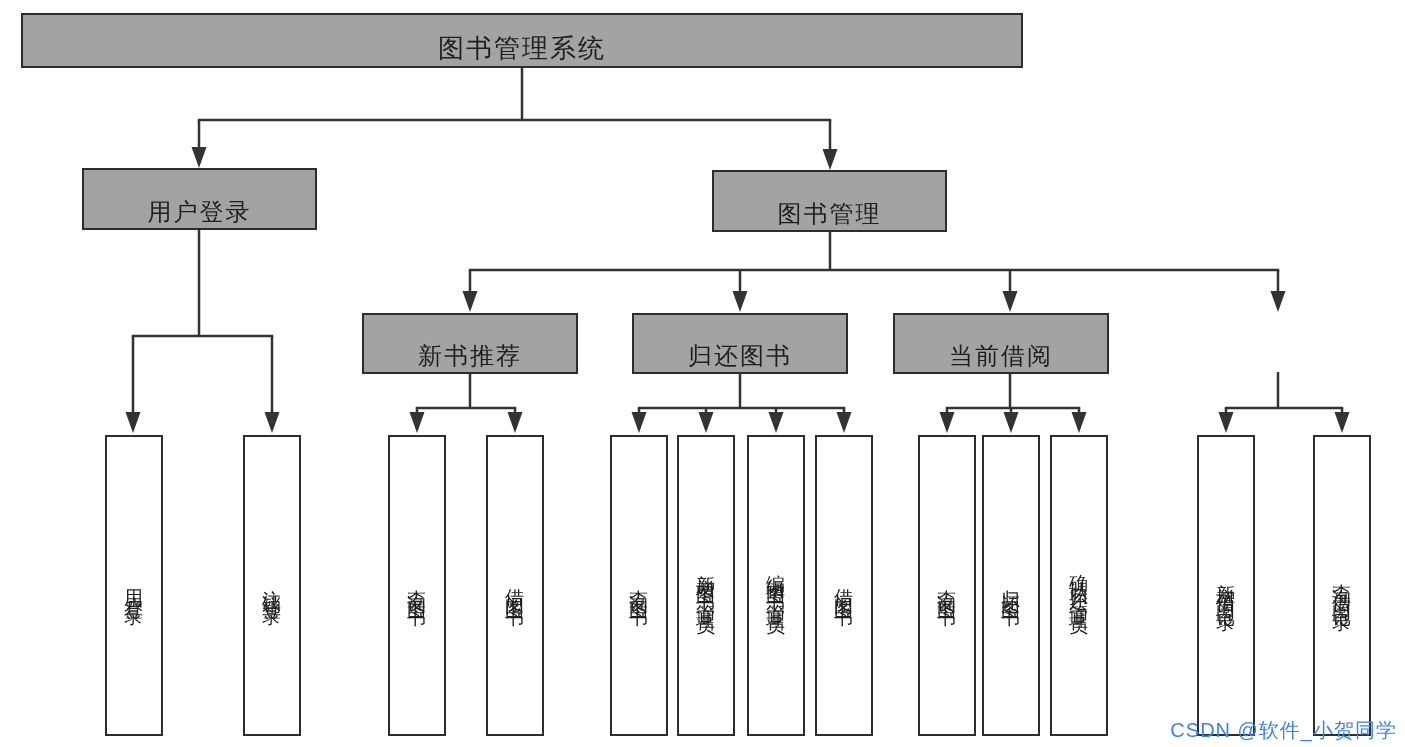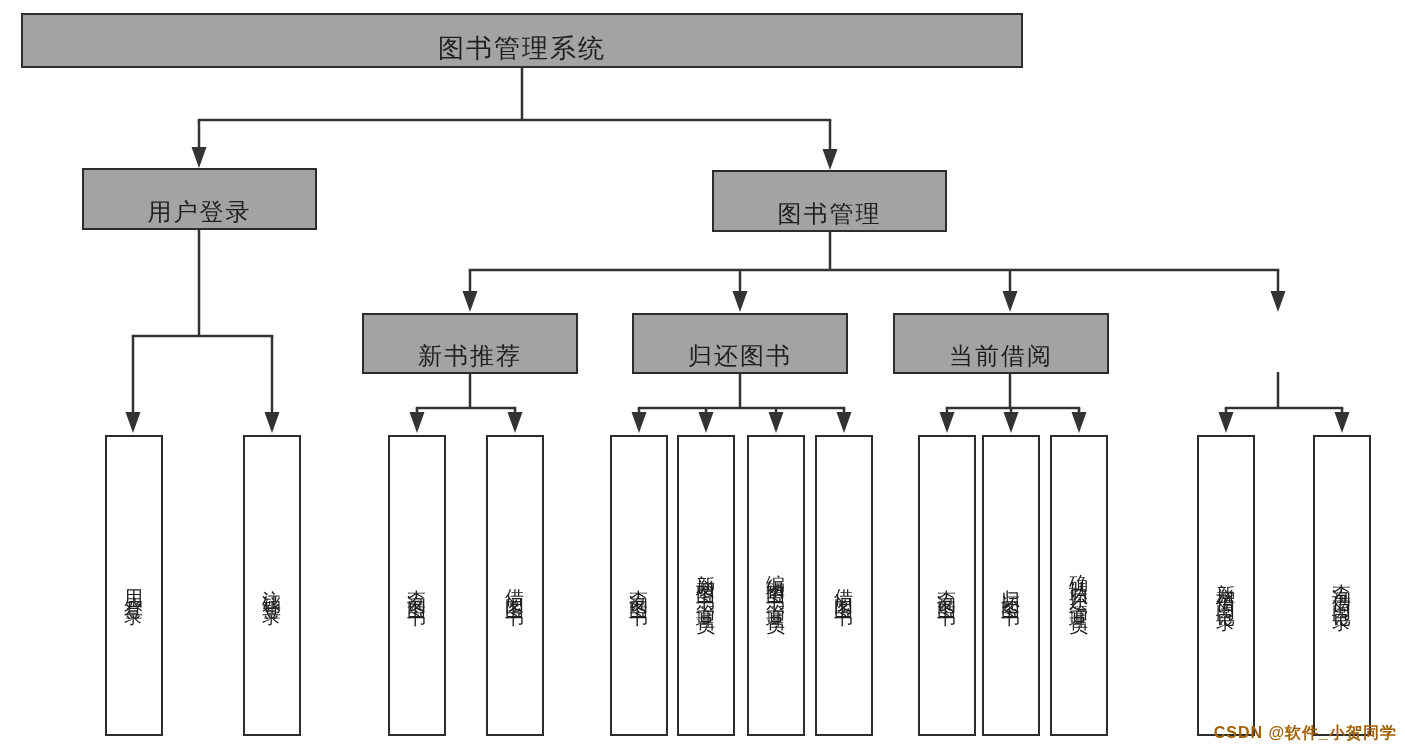--- a/index.html
+++ b/index.html
@@ -46,25 +46,24 @@
     text-orientation: mixed;
     font-size: 19px;
     letter-spacing: 6px;
     line-height: 1;
     white-space: nowrap;
   }
   .watermark {
     position: absolute;
     right: 8px;
     bottom: 3px;
-    font-size: 16px;
-    color: #a16207;
+    font-size: 20px;
+    color: #3b82f6;
     letter-spacing: 1px;
     white-space: nowrap;
-    font-weight: bold;
   }
 </style>
 </head>
 <body>
 
 <div class="canvas">
 
   <svg class="connectors" viewBox="0 0 1405 747" xmlns="http://www.w3.org/2000/svg">
     <g stroke="#333333" stroke-width="2.5" fill="none">
 

